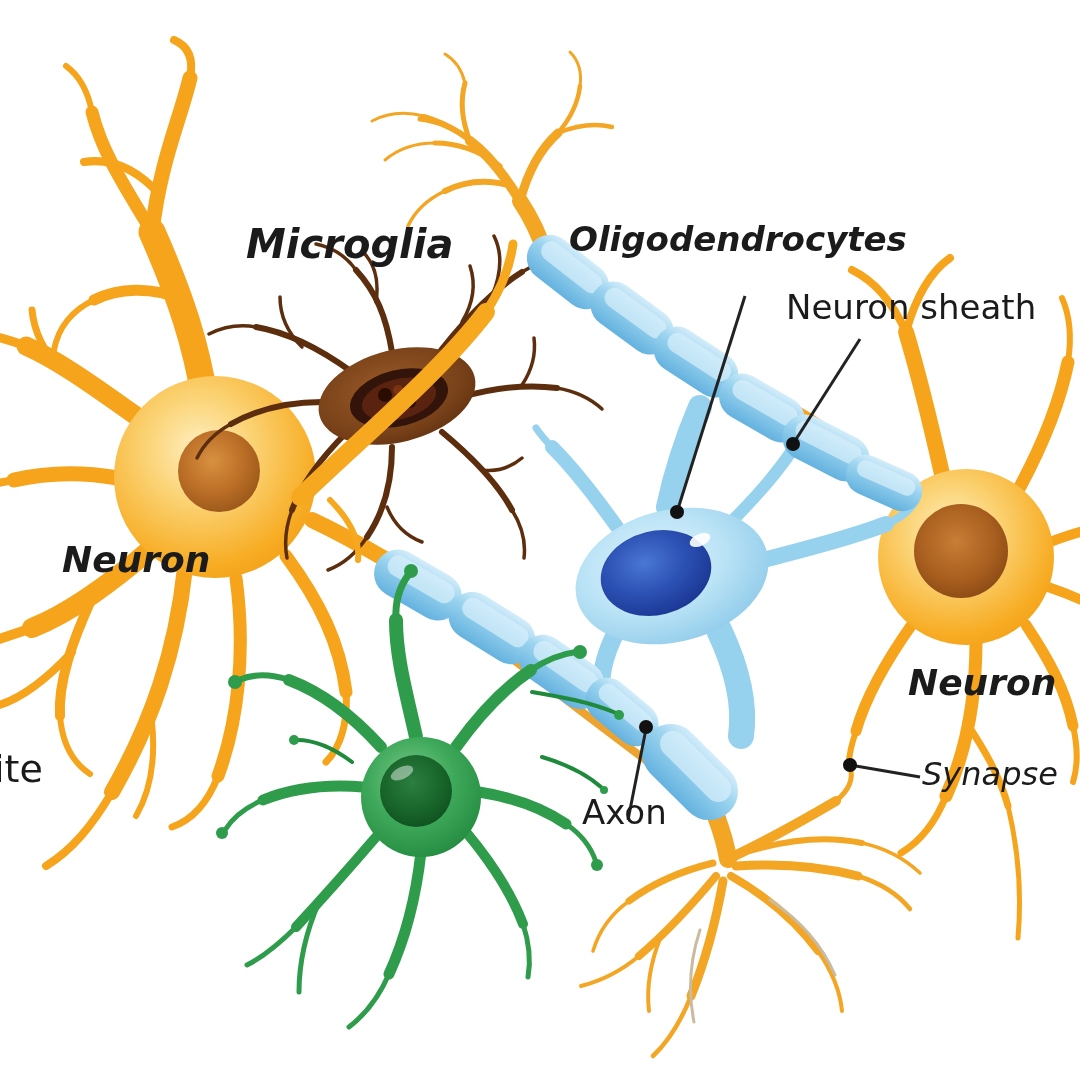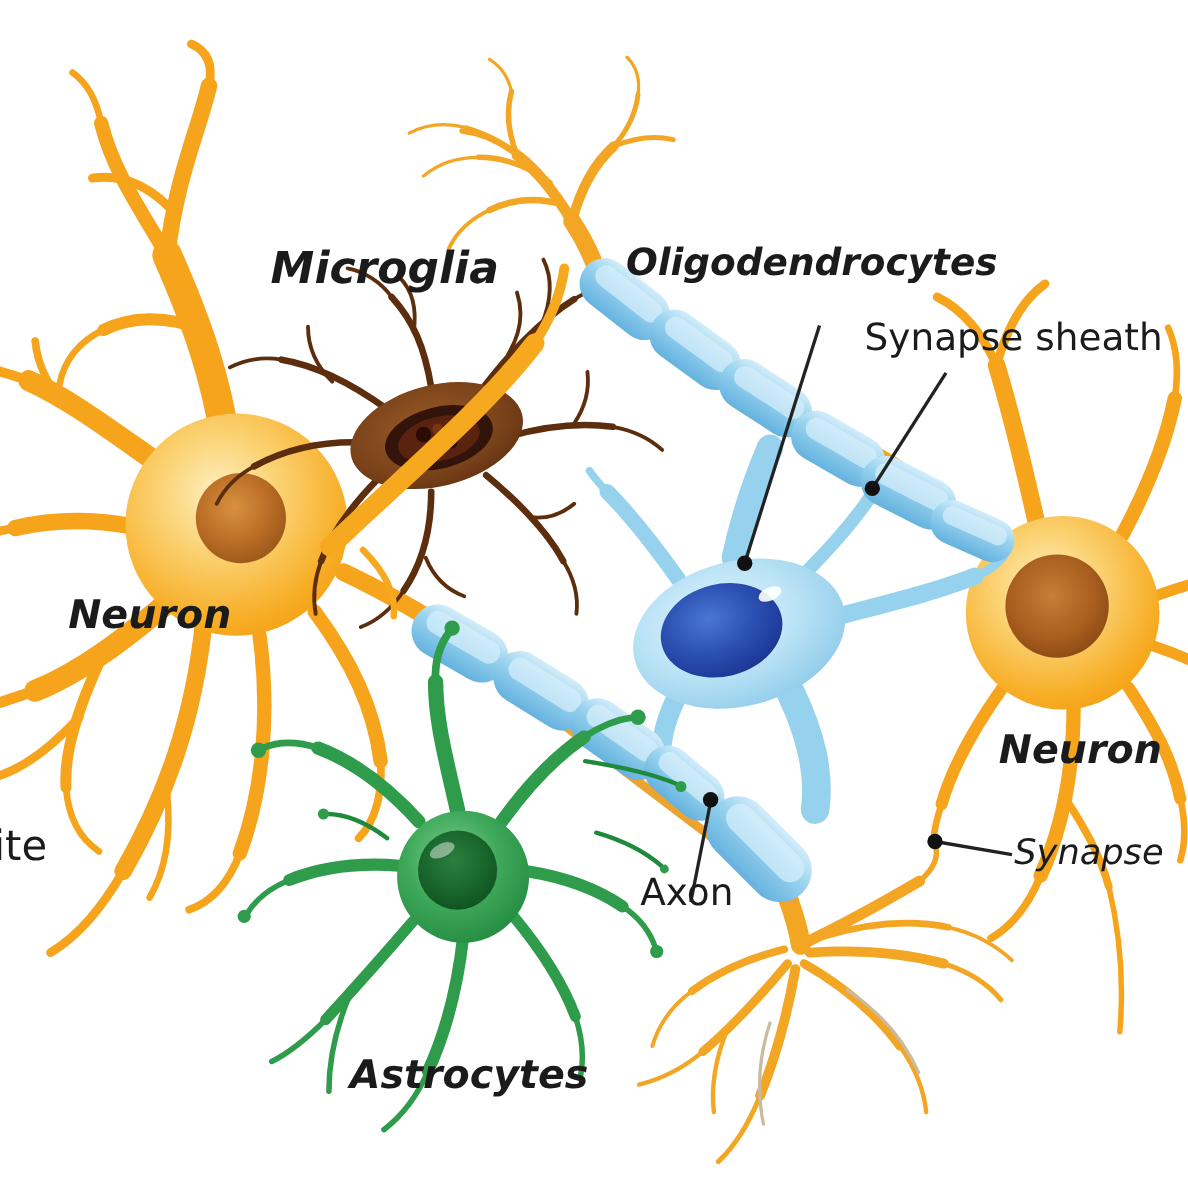--- a/index.html
+++ b/index.html
@@ -339,21 +339,20 @@
       <circle cx="677" cy="512" r="7"></circle>
       <circle cx="793" cy="444" r="7"></circle>
       <circle cx="646" cy="727" r="7"></circle>
       <circle cx="850" cy="765" r="7"></circle>
     </g>
   </g>
 </svg>
 
 <div class="lbl bi lbl-microglia">Microglia</div>
 <div class="lbl bi lbl-oligo">Oligodendrocytes</div>
-<div class="lbl lbl-myelin">Synapse sheath</div>
+<div class="lbl lbl-myelin">Neuron sheath</div>
 <div class="lbl bi lbl-neuron-left">Neuron</div>
 <div class="lbl lbl-dendrite">ite</div>
 <div class="lbl lbl-axon">Axon</div>
 <div class="lbl lbl-synapse">Synapse</div>
-<div class="lbl bi lbl-astro">Astrocytes</div>
 <div class="lbl bi lbl-neuron-right">Neuron</div>
 
 </div>
 
 </body></html>

